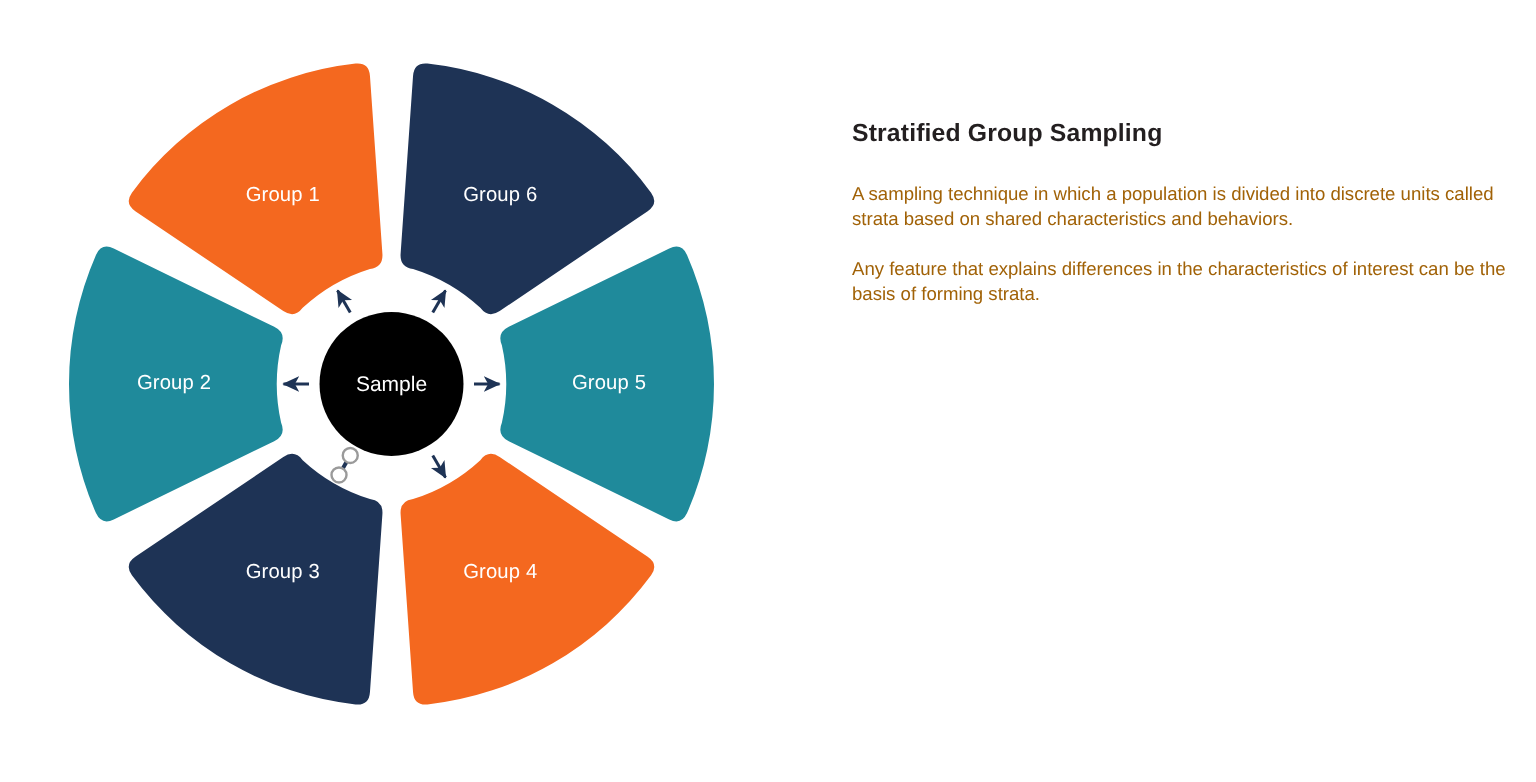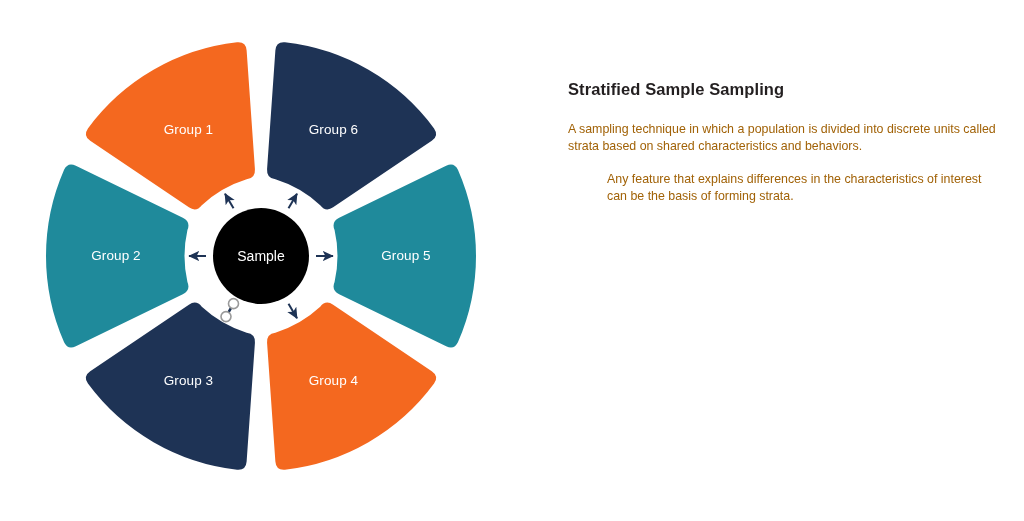--- a/index.html
+++ b/index.html
@@ -57,21 +57,21 @@
     letter-spacing: 0.1px;
   }
   .panel-para {
     font-family: "Liberation Sans", sans-serif;
     font-size: 12.4px;
     line-height: 16.5px;
     color: #a16207;
     margin: 0 0 17px 0;
     max-width: 440px;
   }
-  .panel-para:last-child { margin-bottom: 0; margin-left: 39px; }
+  .panel-para:last-child { margin-bottom: 0; }
 </style>
 </head>
 <body>
 
 <div id="stage">
 
   <svg id="diagram" viewBox="0 0 540 521">
     <defs>
       <marker id="arrowhead" markerWidth="6" markerHeight="6" refX="5.2" refY="3" orient="auto" markerUnits="strokeWidth">
         <path d="M0,0.4 L5.6,3 L0,5.6 L1.4,3 Z" fill="#1e3355"></path>
@@ -118,18 +118,18 @@
       <text id="center-text" class="center-label" x="261" y="257">Sample</text>
     </g>
 
     <g id="handles-group">
         <circle cx="233.5" cy="303.6313972081441" r="5" fill="#ffffff" stroke="#9a9a9a" stroke-width="1.6"></circle>
         <circle cx="226" cy="316.6217782649107" r="5" fill="#ffffff" stroke="#9a9a9a" stroke-width="1.6"></circle>
       </g>
   </svg>
 
   <div id="text-panel">
-    <h1 id="panel-title">Stratified Sample Sampling</h1>
+    <h1 id="panel-title">Stratified Group Sampling</h1>
     <p class="panel-para">A sampling technique in which a population is divided into discrete units called strata based on shared characteristics and behaviors.</p>
     <p class="panel-para">Any feature that explains differences in the characteristics of interest can be the basis of forming strata.</p>
   </div>
 
 </div>
 
 </body></html>

